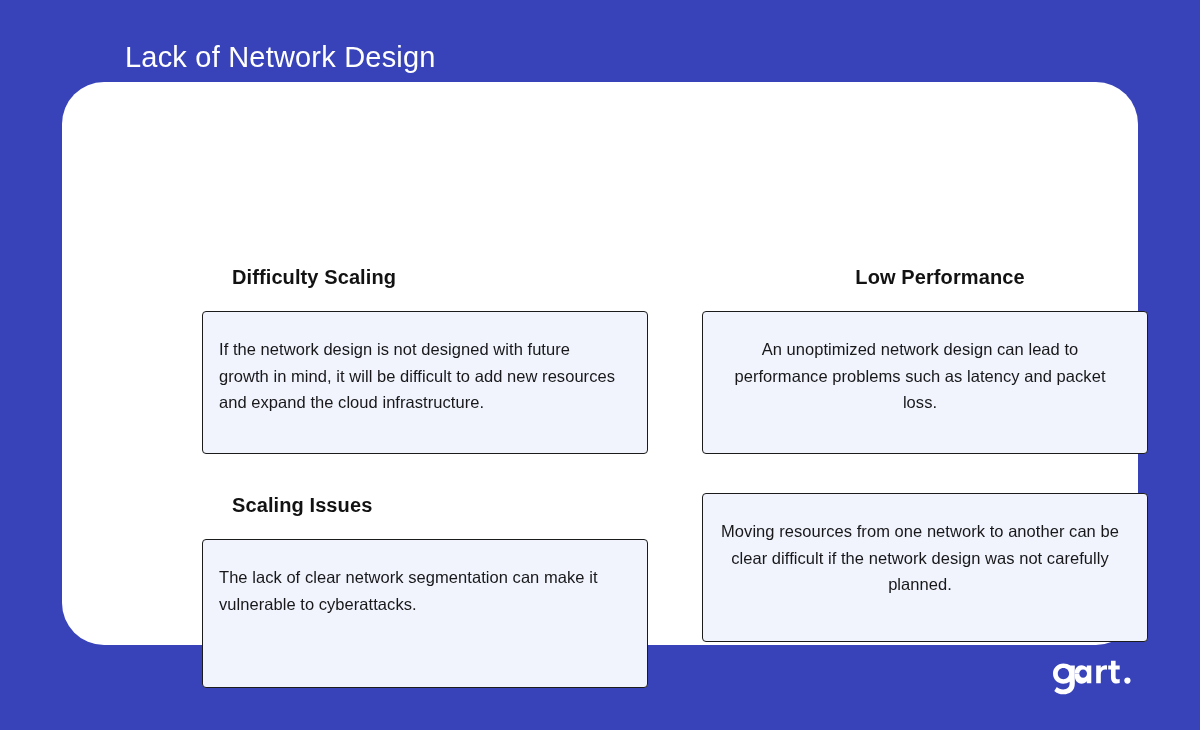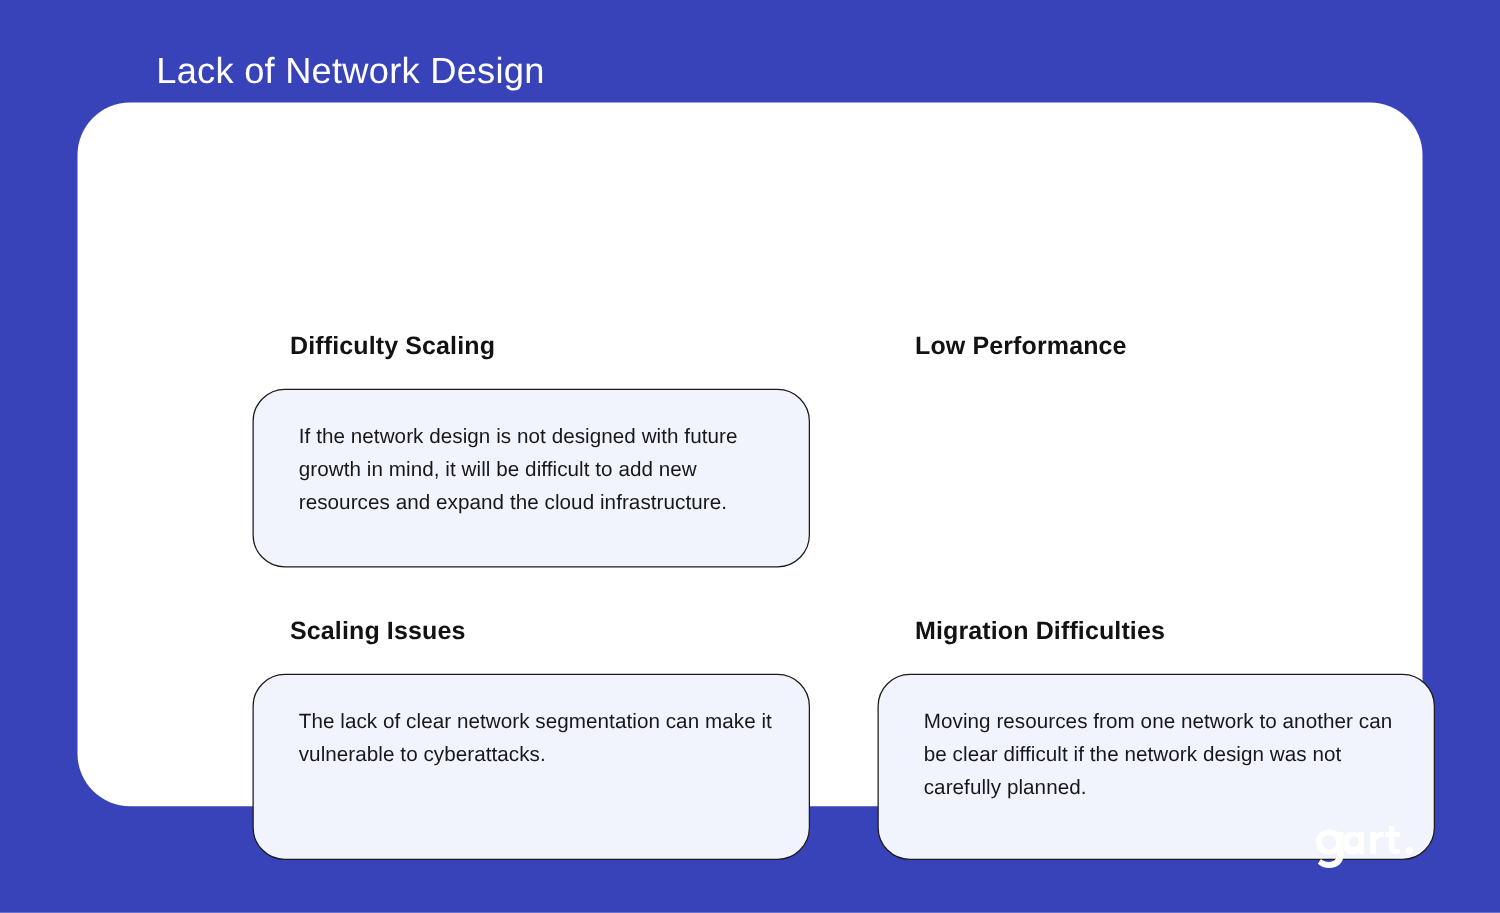--- a/index.html
+++ b/index.html
@@ -53,42 +53,42 @@
     width: 945px;
     height: 420px;
     margin-top: 28px;
   }
 
   .block {
     position: absolute;
     width: 446px;
   }
   .block.col-left  { left: 0; }
-  .block.col-right { left: 500px; }
+  .block.col-right { left: 500px; text-align: center; }
   .block.row-top    { top: 0; }
   .block.row-bottom { top: 228px; }
 
   .block-heading {
     font-size: 20px;
     font-weight: bold;
     color: #121212;
     letter-spacing: 0.1px;
     margin: 0 0 22px 30px;
     line-height: 1.2;
     white-space: nowrap;
   }
 
   .block-card {
     box-sizing: border-box;
     width: 446px;
     height: 143px;
     background: #f1f4fd;
     border: 1.6px solid #1b1b1b;
-    border-radius: 26px;
-    padding: 24px 26px 20px 36px;
+    border-radius: 4px;
+    padding: 24px 26px 20px 16px;
   }
 
   .block-card.tall {
     height: 149px;
   }
 
   .card-text {
     font-size: 16.5px;
     line-height: 1.62;
     color: #18181b;
@@ -121,31 +121,33 @@
 
       <div class="block col-left row-top">
         <div class="block-heading">Difficulty Scaling</div>
         <div class="block-card">
           <p class="card-text">If the network design is not designed with future growth in mind, it will be difficult to add new resources and expand the cloud infrastructure.</p>
         </div>
       </div>
 
       <div class="block col-right row-top">
         <div class="block-heading">Low Performance</div>
+        <div class="block-card">
+          <p class="card-text">An unoptimized network design can lead to performance problems such as latency and packet loss.</p>
+        </div>
       </div>
 
       <div class="block col-left row-bottom">
         <div class="block-heading">Scaling Issues</div>
         <div class="block-card tall">
           <p class="card-text">The lack of clear network segmentation can make it vulnerable to cyberattacks.</p>
         </div>
       </div>
 
       <div class="block col-right row-bottom">
-        <div class="block-heading">Migration Difficulties</div>
         <div class="block-card tall">
           <p class="card-text">Moving resources from one network to another can be clear difficult if the network design was not carefully planned.</p>
         </div>
       </div>
 
     </div>
   </div>
 
   <div class="logo">
     <svg width="112" height="40" viewBox="0 0 112 40" aria-hidden="true">

